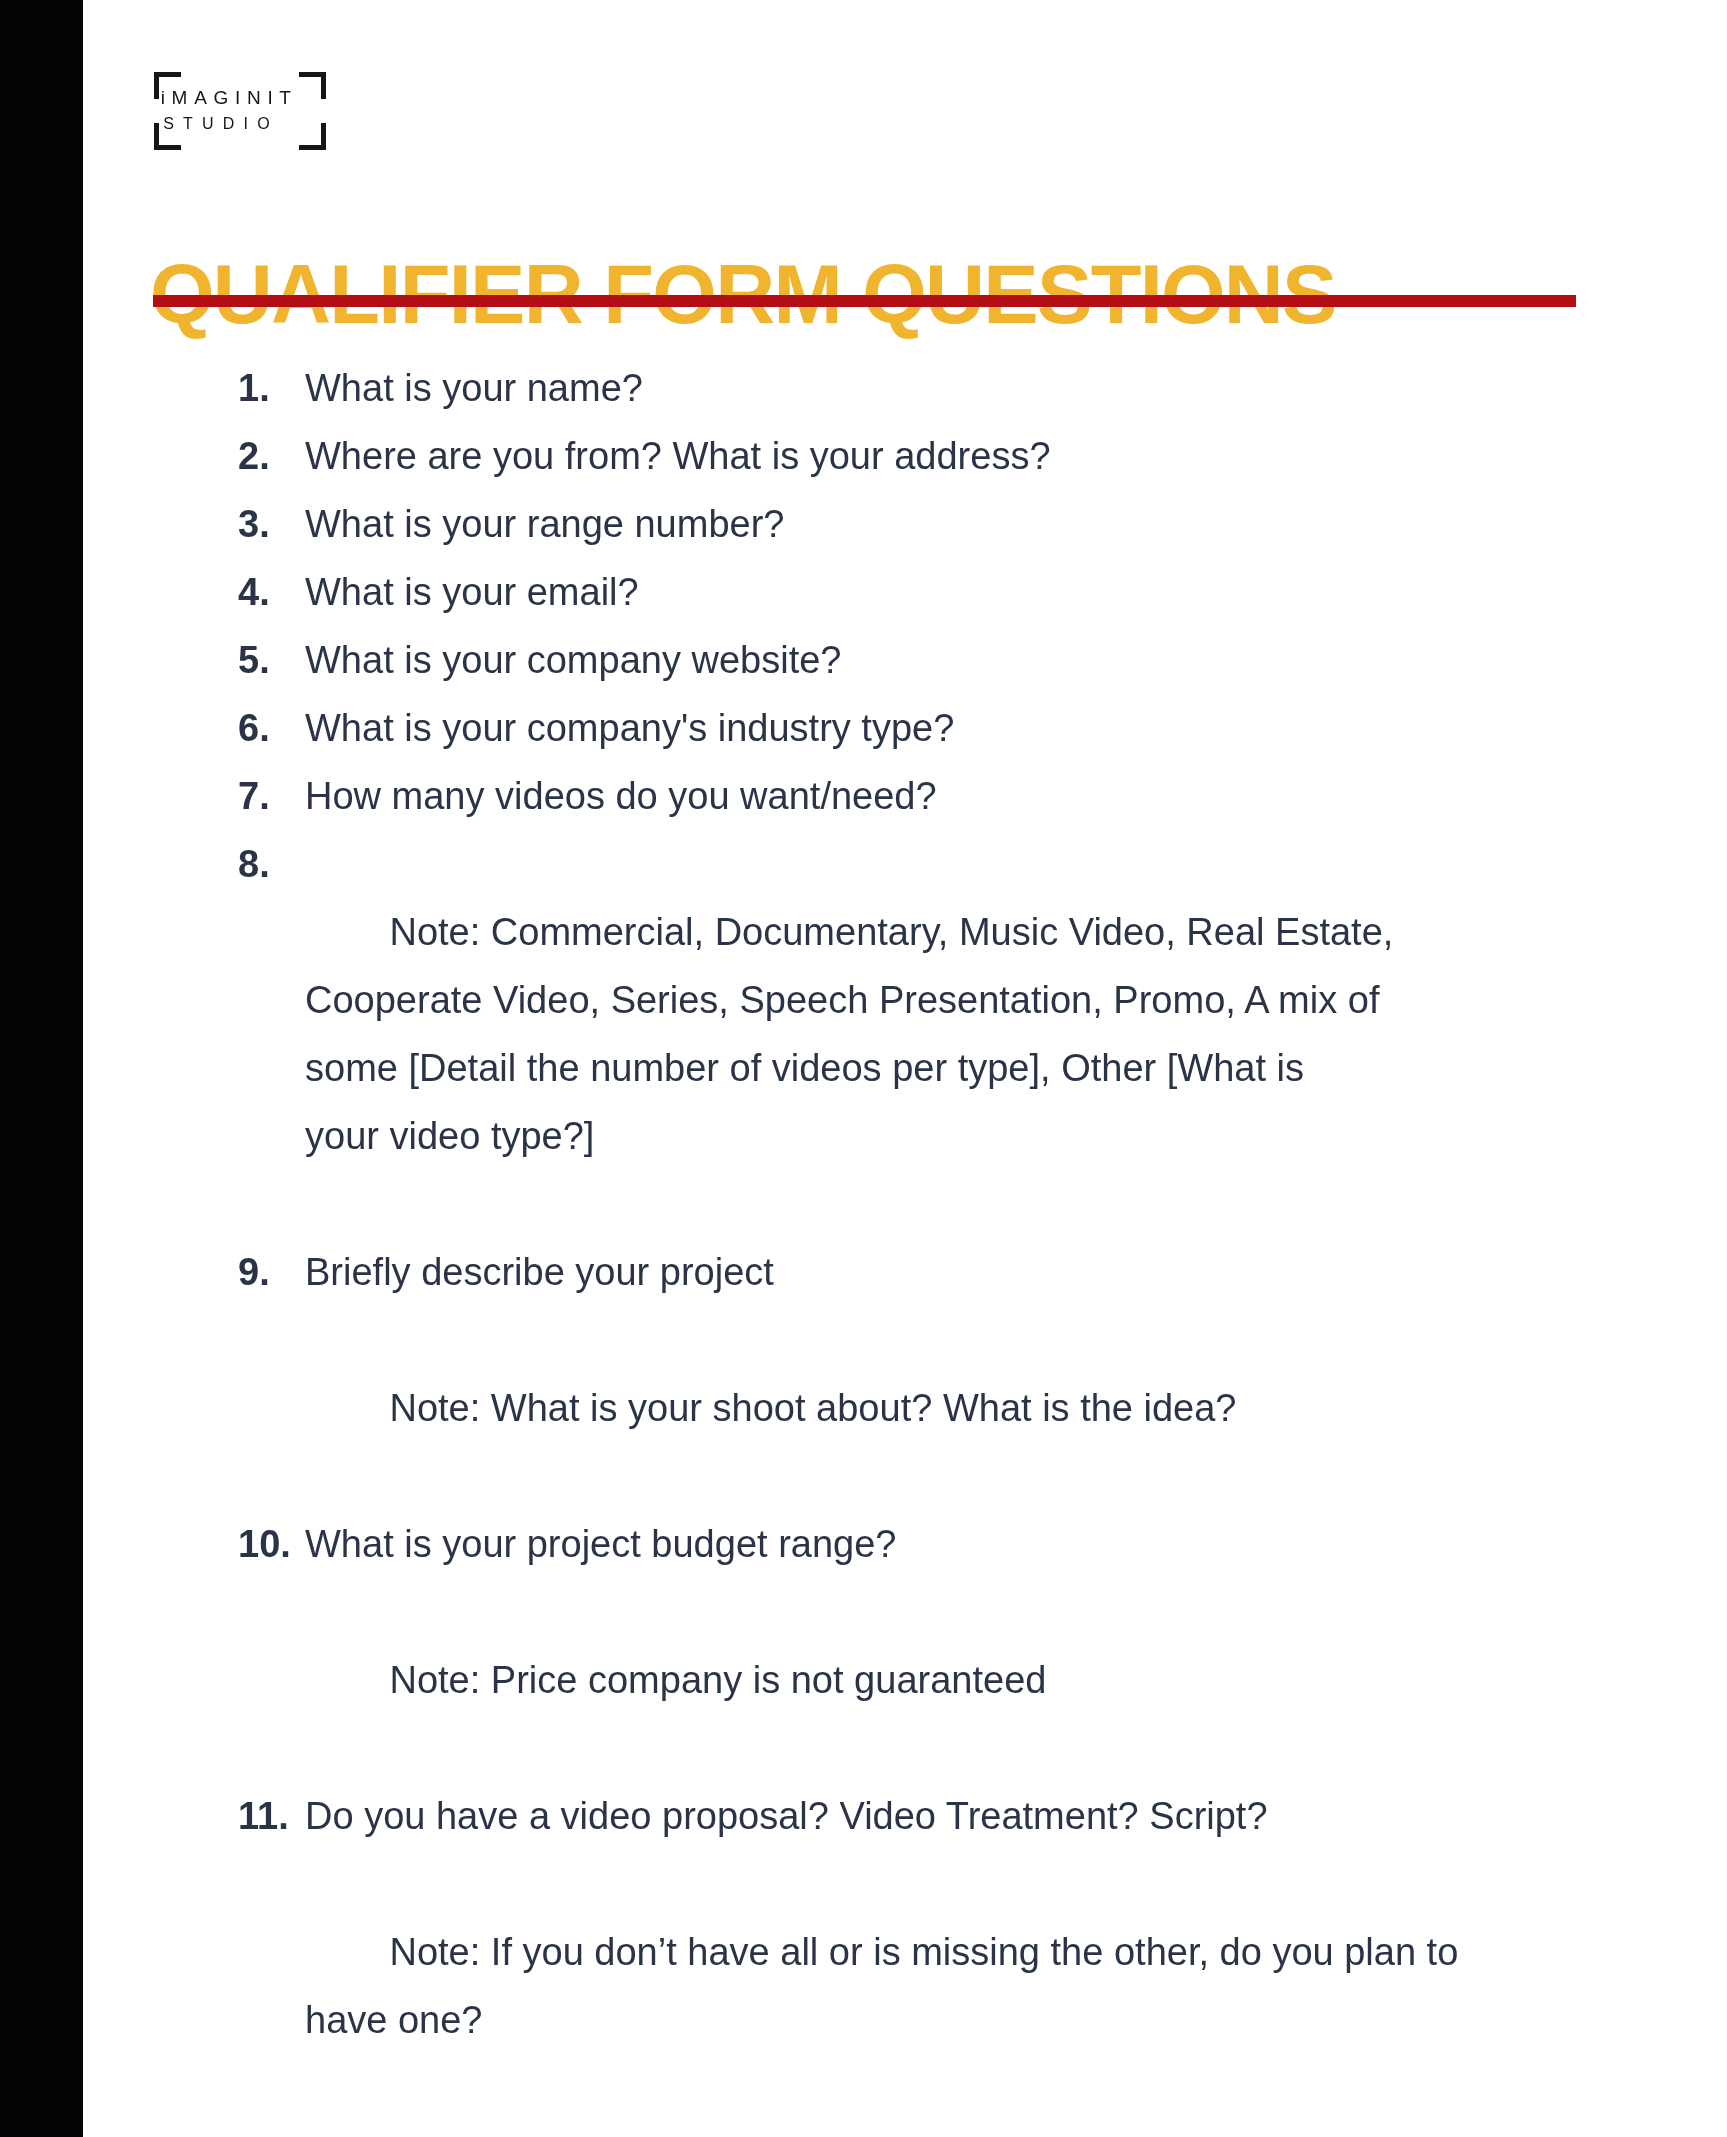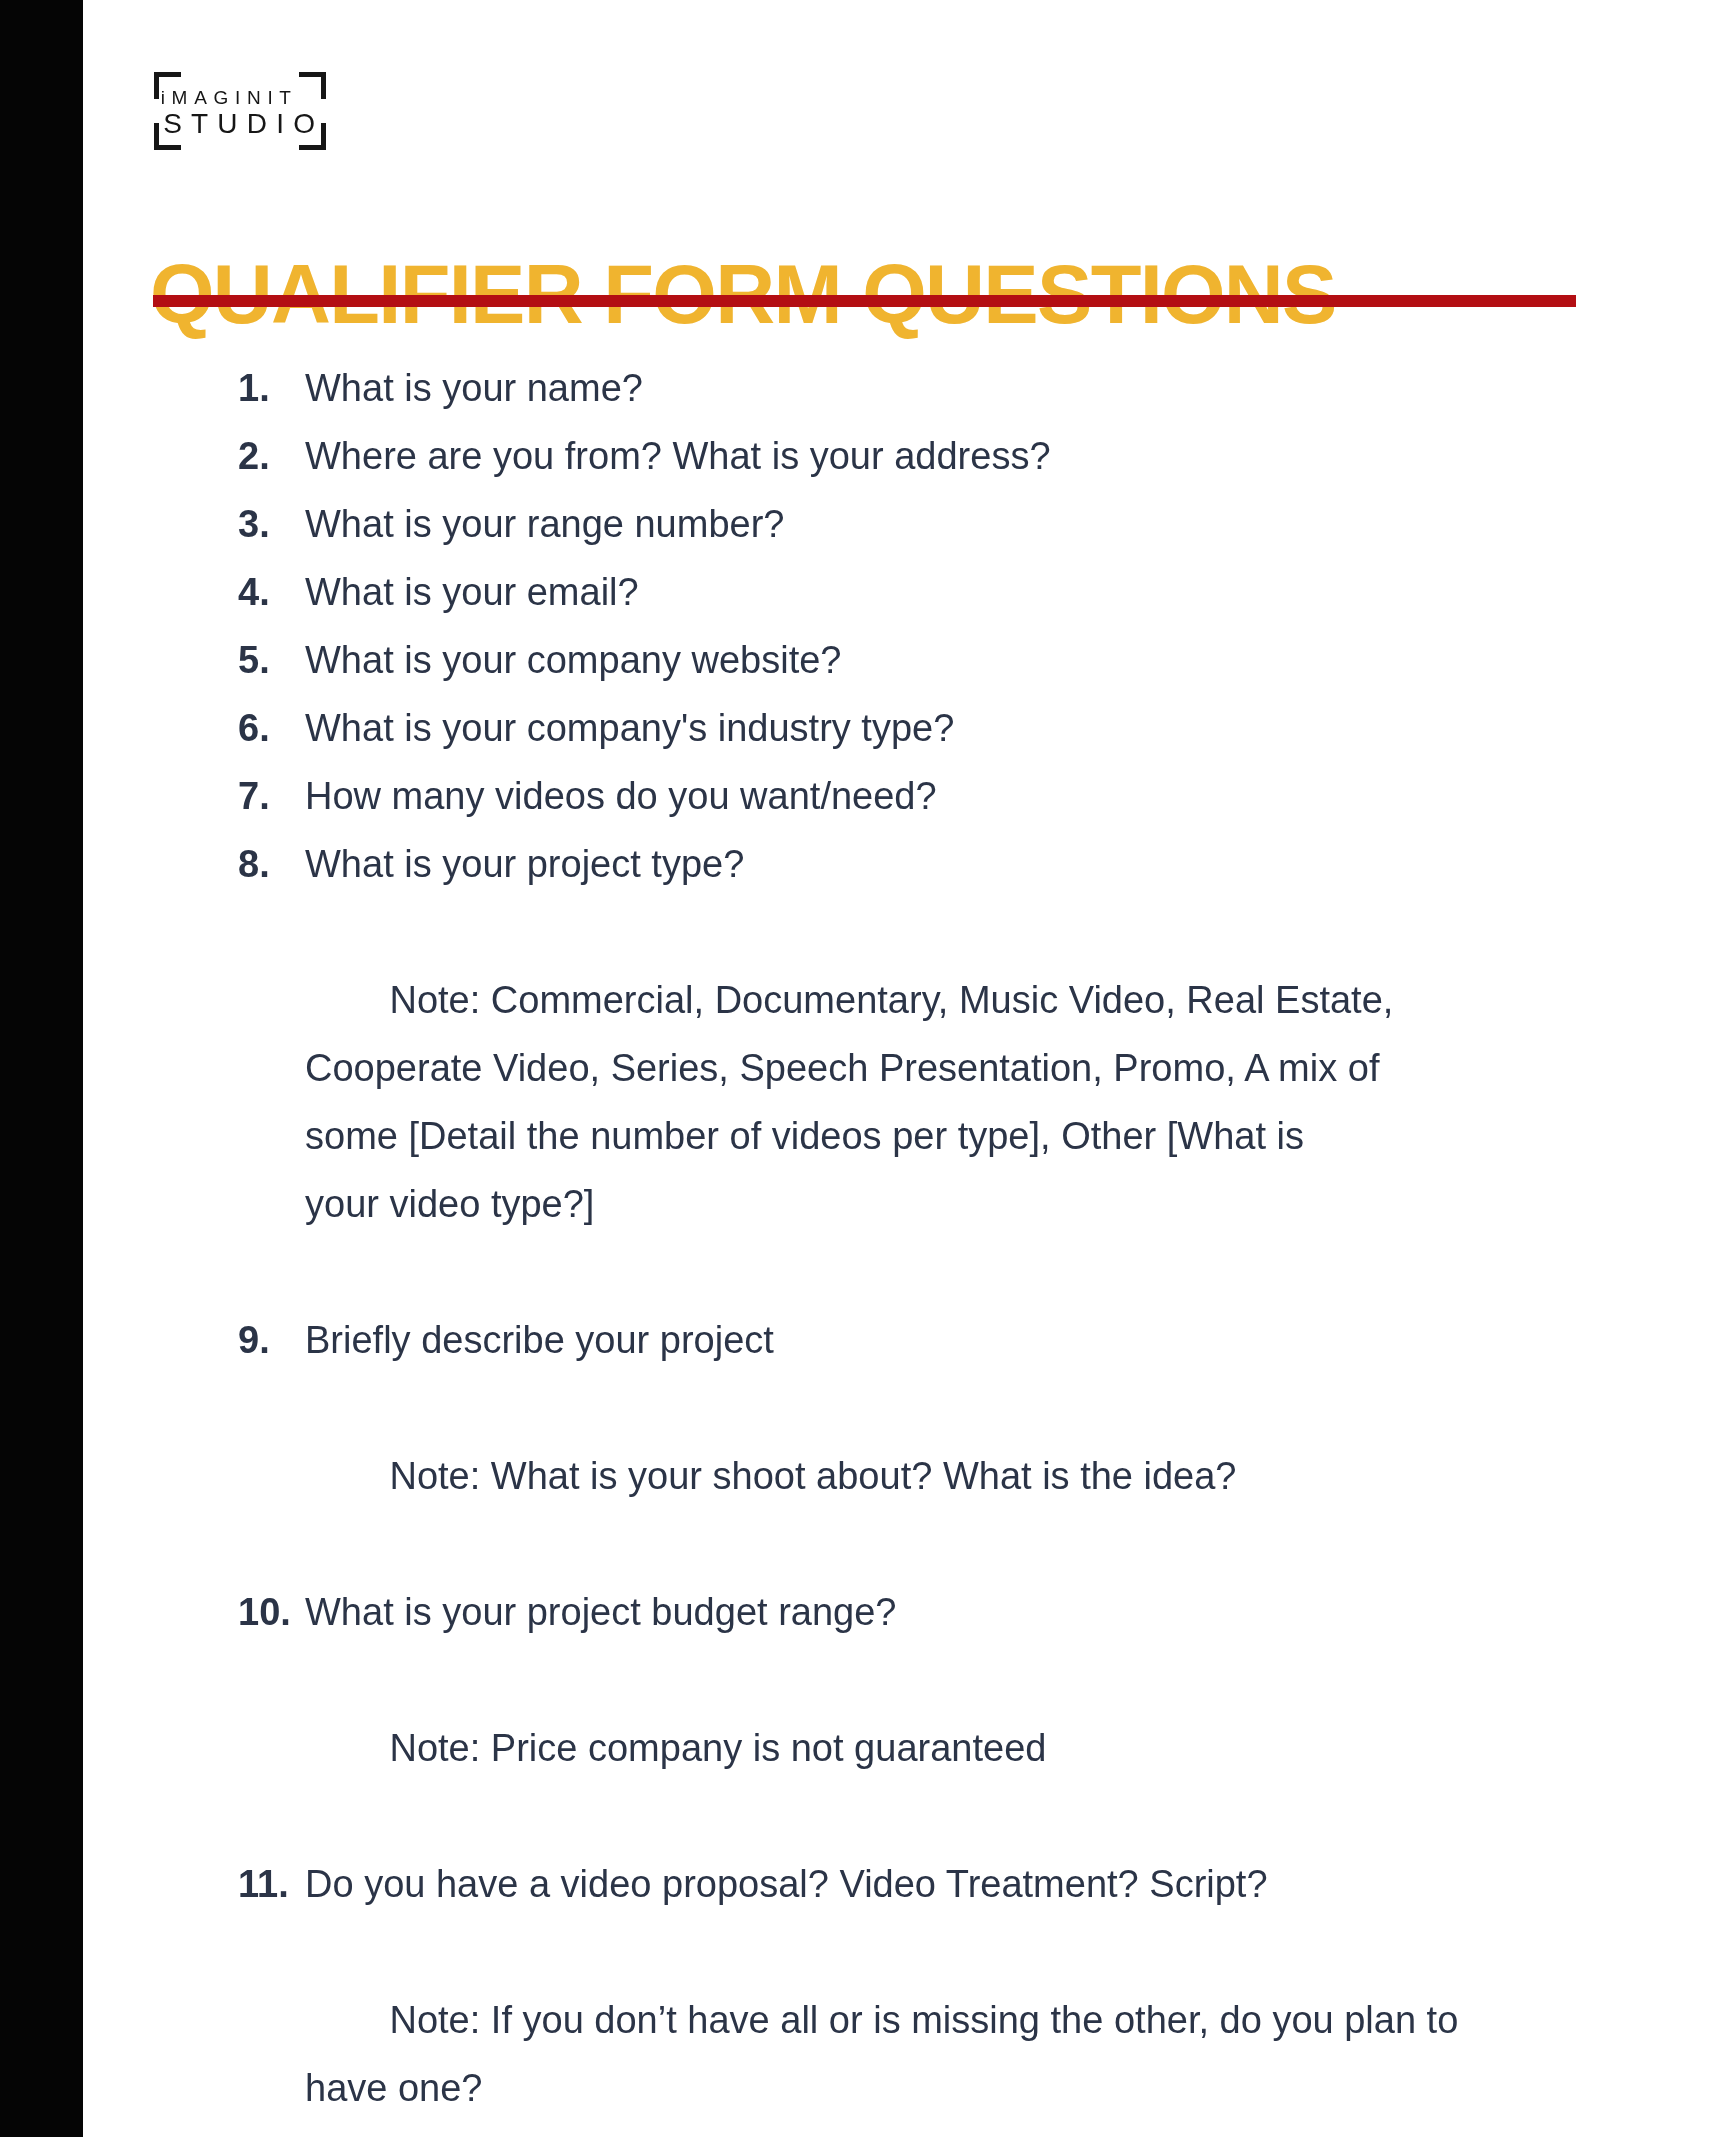--- a/index.html
+++ b/index.html
@@ -15,21 +15,21 @@
   .logo{
     position:absolute;left:154px;top:72px;width:172px;height:78px;color:#161616;
   }
   .corner{position:absolute;width:22px;height:22px;}
   .corner.tl{left:0;top:0;border-top:5.8px solid #161616;border-left:5.8px solid #161616;}
   .corner.tr{right:0;top:0;border-top:5.8px solid #161616;border-right:5.8px solid #161616;}
   .corner.bl{left:0;bottom:0;border-bottom:5.8px solid #161616;border-left:5.8px solid #161616;}
   .corner.br{right:0;bottom:0;border-bottom:5.8px solid #161616;border-right:5.8px solid #161616;}
   .logo-text{position:absolute;left:0;top:12.5px;width:100%;text-align:left;}
   .logo-line1{font-size:19px;font-weight:500;letter-spacing:6.7px;text-indent:6.7px;line-height:25px;}
-  .logo-line2{font-size:28px;font-weight:500;letter-spacing:9.2px;text-indent:9.2px;line-height:28px;}
+  .logo-line2{font-size:16px;font-weight:500;letter-spacing:9.2px;text-indent:9.2px;line-height:28px;}
   
   .title{
     position:absolute;left:150px;top:197px;
     font-size:83px;font-weight:800;line-height:1;letter-spacing:-1.7px;
     color:#F0B42F;white-space:nowrap;
   }
   .rule{
     position:absolute;left:153px;top:295px;width:1423px;height:11.7px;background:#B30E13;
   }
   
@@ -116,21 +116,20 @@
     <span class="q-num">7.</span>
     <div class="q-body">
       <div class="q-text">How many videos do you want/need?</div>
 
     </div>
   </li>
 
   <li class="q-item">
     <span class="q-num">8.</span>
     <div class="q-body">
-      <div class="q-text">What is your project type?</div>
       <div class="q-note">
         <span class="note-label">Note:</span><span class="note-text"> Commercial, Documentary, Music Video, Real Estate,
 Cooperate Video, Series, Speech Presentation, Promo, A mix of
 some [Detail the number of videos per type], Other [What is
 your video type?]</span>
       </div>
     </div>
   </li>
 
   <li class="q-item">

